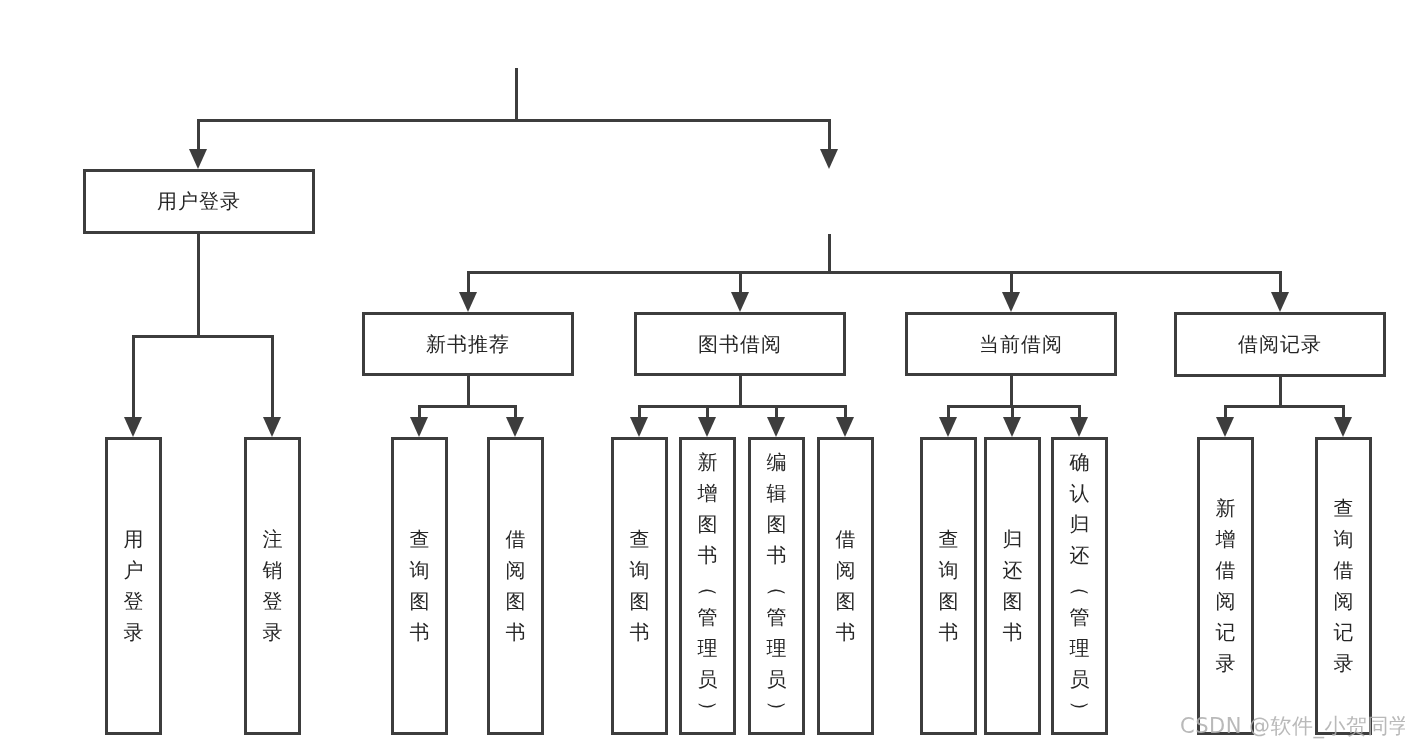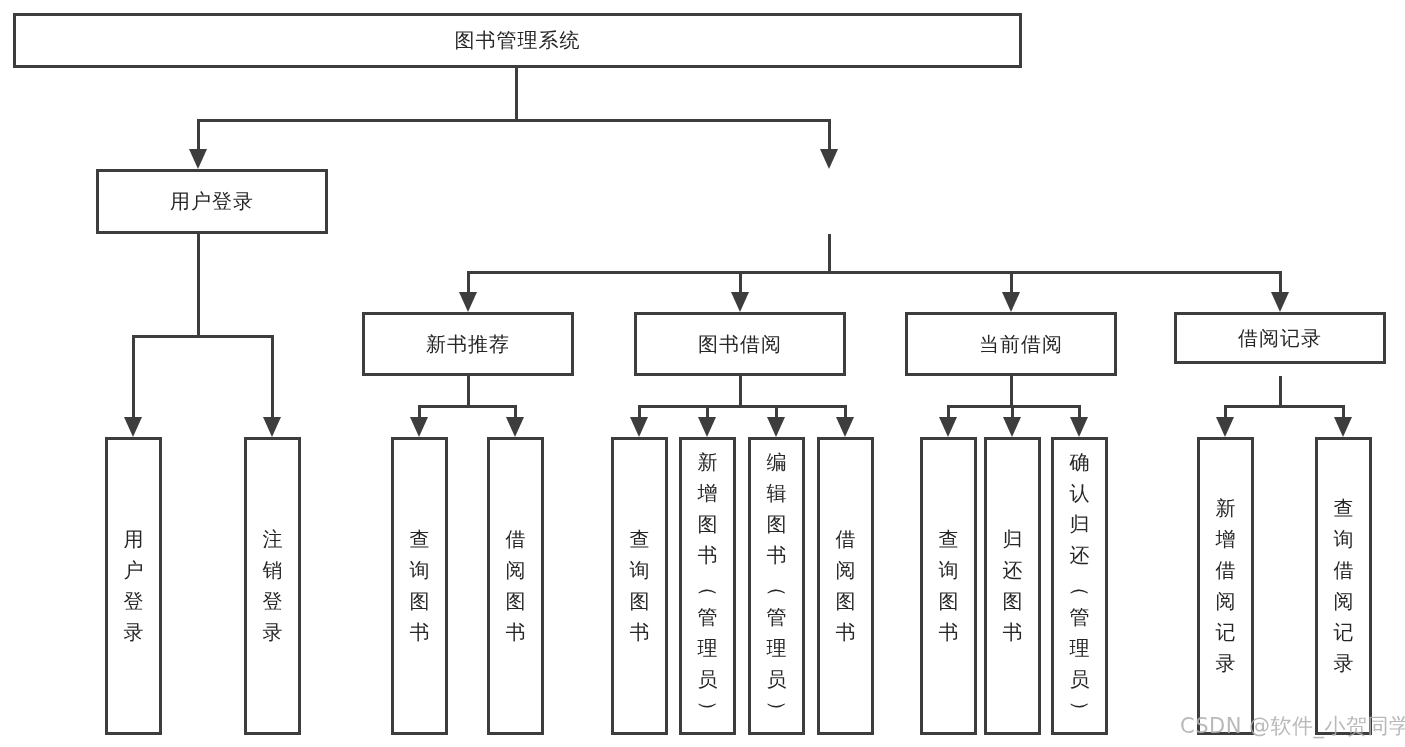--- a/index.html
+++ b/index.html
@@ -79,32 +79,29 @@
     white-space: nowrap;
     z-index: 10;
     letter-spacing: 0.5px;
   }
 </style>
 </head>
 <body>
 
 <div class="canvas">
 
-  <div class="box" style="left:13px; top:13px; width:1009px; height:55px;">
-    <span>图书管理系统</span>
-  </div>
 
   <div class="vline" style="left:515px; top:68px; height:51px;"></div>
   <div class="hline" style="left:197px; top:119px; width:634px;"></div>
   <div class="vline" style="left:197px; top:119px; height:30px;"></div>
   <div class="ahead" style="left:189px; top:149px;"></div>
   <div class="vline" style="left:828px; top:119px; height:30px;"></div>
   <div class="ahead" style="left:820px; top:149px;"></div>
 
-  <div class="box" style="left:96px; top:169px; width:232px; height:65px;">
+  <div class="box" style="left:83px; top:169px; width:232px; height:65px;">
     <span>用户登录</span>
   </div>
 
   <div class="vline" style="left:197px; top:234px; height:101px;"></div>
   <div class="hline" style="left:132px; top:335px; width:142px;"></div>
   <div class="vline" style="left:132px; top:335px; height:82px;"></div>
   <div class="ahead" style="left:124px; top:417px;"></div>
   <div class="vline" style="left:271px; top:335px; height:82px;"></div>
   <div class="ahead" style="left:263px; top:417px;"></div>
 
@@ -121,21 +118,21 @@
 
   <div class="box" style="left:634px; top:312px; width:212px; height:64px;">
     <span>图书借阅</span>
   </div>
   <div class="box" style="left:362px; top:312px; width:212px; height:64px;">
     <span>新书推荐</span>
   </div>
   <div class="box" style="left:905px; top:312px; width:212px; height:64px;padding-left:20px;">
     <span>当前借阅</span>
   </div>
-  <div class="box" style="left:1174px; top:312px; width:212px; height:52px;">
+  <div class="box" style="left:1174px; top:312px; width:212px; height:65px;">
     <span>借阅记录</span>
   </div>
 
   <div class="vline" style="left:467px; top:376px; height:29px;"></div>
   <div class="hline" style="left:418px; top:405px; width:98px;"></div>
   <div class="vline" style="left:418px; top:405px; height:12px;"></div>
   <div class="ahead" style="left:410px; top:417px;"></div>
   <div class="vline" style="left:514px; top:405px; height:12px;"></div>
   <div class="ahead" style="left:506px; top:417px;"></div>
 

